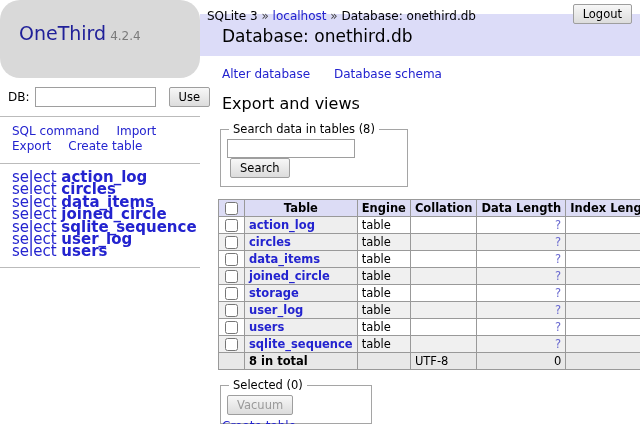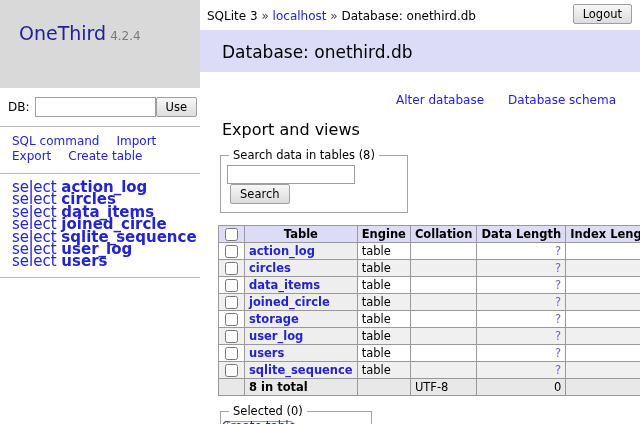--- a/index.html
+++ b/index.html
@@ -9,40 +9,40 @@
     background:#fff; color:#000;
     font-family:"DejaVu Sans","Liberation Sans",sans-serif;
     font-size:12px;
   }
   a { color:#2323cf; text-decoration:none; cursor:pointer; }
   a.muted { color:#6666cf; }
   a.strong { font-weight:bold; }
 
   
   .sidebar { position:absolute; left:0; top:0; width:200px; height:424px; background:#fff; }
-  .logo { height:88px; background:#d9d9d9; padding:22px 0 0 19px; }
+  .logo { height:78px; background:#d9d9d9; padding:22px 0 0 19px;border-radius:20px; }
   .logo .title { font-size:19px; color:#202099; }
   .logo .version { font-size:12px; color:#7a7a7a; margin-left:4px; }
   .db-row { padding:9px 6px 9px 8px; display:flex; align-items:center; }
   .db-row label { margin-right:5px; }
   .db-row input[type=text] { width:121px; height:20px; border:1px solid #9e9e9e; padding:1px 3px; font-size:11.5px; }
-  .db-row button { margin-left:0; }
+  .db-row button { margin-left:13px; }
   hr.side-hr { border:none; border-top:1px solid #bbb; margin:0; }
   .side-links { padding:7px 0 9px 12px; line-height:15px; }
   .side-links a { margin-right:17px;text-align:center; }
   ul.select-list { list-style:none; margin:7px 0 9px 0; padding:0 0 0 12px; line-height:12.4px; font-size:15px; }
   ul.select-list a.tbl { font-weight:bold; }
 
   
   .content { position:absolute; left:200px; top:0; width:440px; height:424px; }
-  .topbar { position:relative; height:30px; padding:9px 8px 0 7px; font-size:12px; }
+  .topbar { position:relative; height:14px; padding:9px 8px 0 7px; font-size:12px; }
   .bc-sep { color:#444; }
   .logout { position:absolute; right:8px; top:4px; }
   .h2band { background:#dcdcf8; height:42px; padding:12px 0 0 22px; font-size:17px; }
-  .actions { padding:21px 0 0 22px;text-align:right; }
+  .actions { padding:11px 0 0 22px; }
   .actions a { margin-right:24px; }
   h3.section { margin:13px 0 0; padding-left:22px; font-size:16px; font-weight:400; }
 
   fieldset { border:1px solid #a5a5a5; margin:0; padding:3px 6px 8px 6px; }
   legend { padding:0 4px; margin-left:2px; font-size:11.5px; }
   fieldset.search { margin:9px 0 0 20px; width:188px; }
   fieldset.search input[type=text] { width:128px; height:19px; border:1px solid #9e9e9e; padding:1px 3px; vertical-align:middle; font-size:11.5px; }
   fieldset.search button { vertical-align:middle; margin-left:3px; }
   fieldset.selected { margin:8px 0 0 20px; width:152px; }
   fieldset.selected button { margin-right:3px; }

